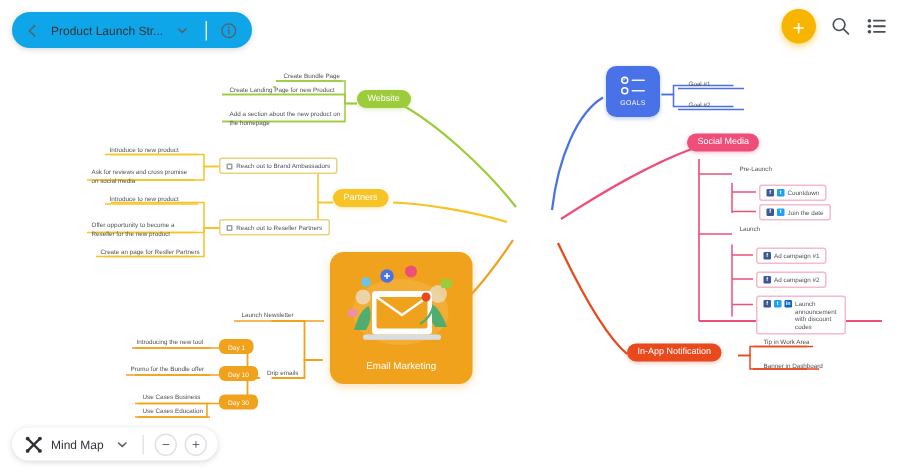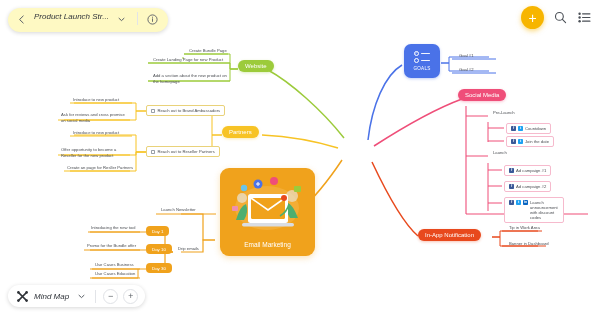--- a/index.html
+++ b/index.html
@@ -8,24 +8,24 @@
     font-family: "Liberation Sans", sans-serif;
     background:#ffffff;
     position:relative;
   }
   .canvas { position:absolute; inset:0; }
   svg.links { position:absolute; left:0; top:0; width:600px; height:315px; }
 
   
   .topbar-left {
     position:absolute; left:8px; top:8px;
-    display:flex; align-items:flex-start; gap:6px;
-    background:#fef9c3; border-radius:16px;
+    display:flex; align-items:center; gap:6px;
+    background:#0ea5e9; border-radius:16px;
     box-shadow:0 1px 4px rgba(0,0,0,.16);
-    padding:4px 8px 4px 6px; height:24px; z-index:40;font-style:italic;
+    padding:4px 8px 4px 6px; height:24px; z-index:40;
   }
   .tb-ico { width:14px;height:14px; display:flex;align-items:center;justify-content:center;
             color:#5a5f66; cursor:pointer; }
   .doc-title { font-size:8px; color:#30343a; white-space:nowrap; }
   .vdiv { width:1px; height:13px; background:#e2e4e8; margin:0 2px; }
 
   .topbar-right {
     position:absolute; right:8px; top:6px; z-index:40;
     display:flex; align-items:center; gap:9px;
   }
@@ -38,21 +38,21 @@
   }
   .ticon { width:15px;height:15px;color:#4a4f56;cursor:pointer;
            display:flex;align-items:center;justify-content:center;}
 
   
   .bottombar {
     position:absolute; left:8px; bottom:8px; z-index:40;
     display:flex; align-items:center; gap:5px;
     background:#fff; border-radius:15px;
     box-shadow:0 1px 4px rgba(0,0,0,.16);
-    padding:4px 7px; height:22px;font-style:italic;
+    padding:4px 7px; height:22px;
   }
   .bb-label { font-size:8px;color:#30343a; }
   .zbtn { width:15px;height:15px;border-radius:50%;
           border:1px solid #e0e2e6; background:#fff;
           display:flex;align-items:center;justify-content:center;
           font-size:9px;color:#5a5f66;cursor:pointer;line-height:1; }
 
   
   .node { position:absolute; z-index:20; }
 

